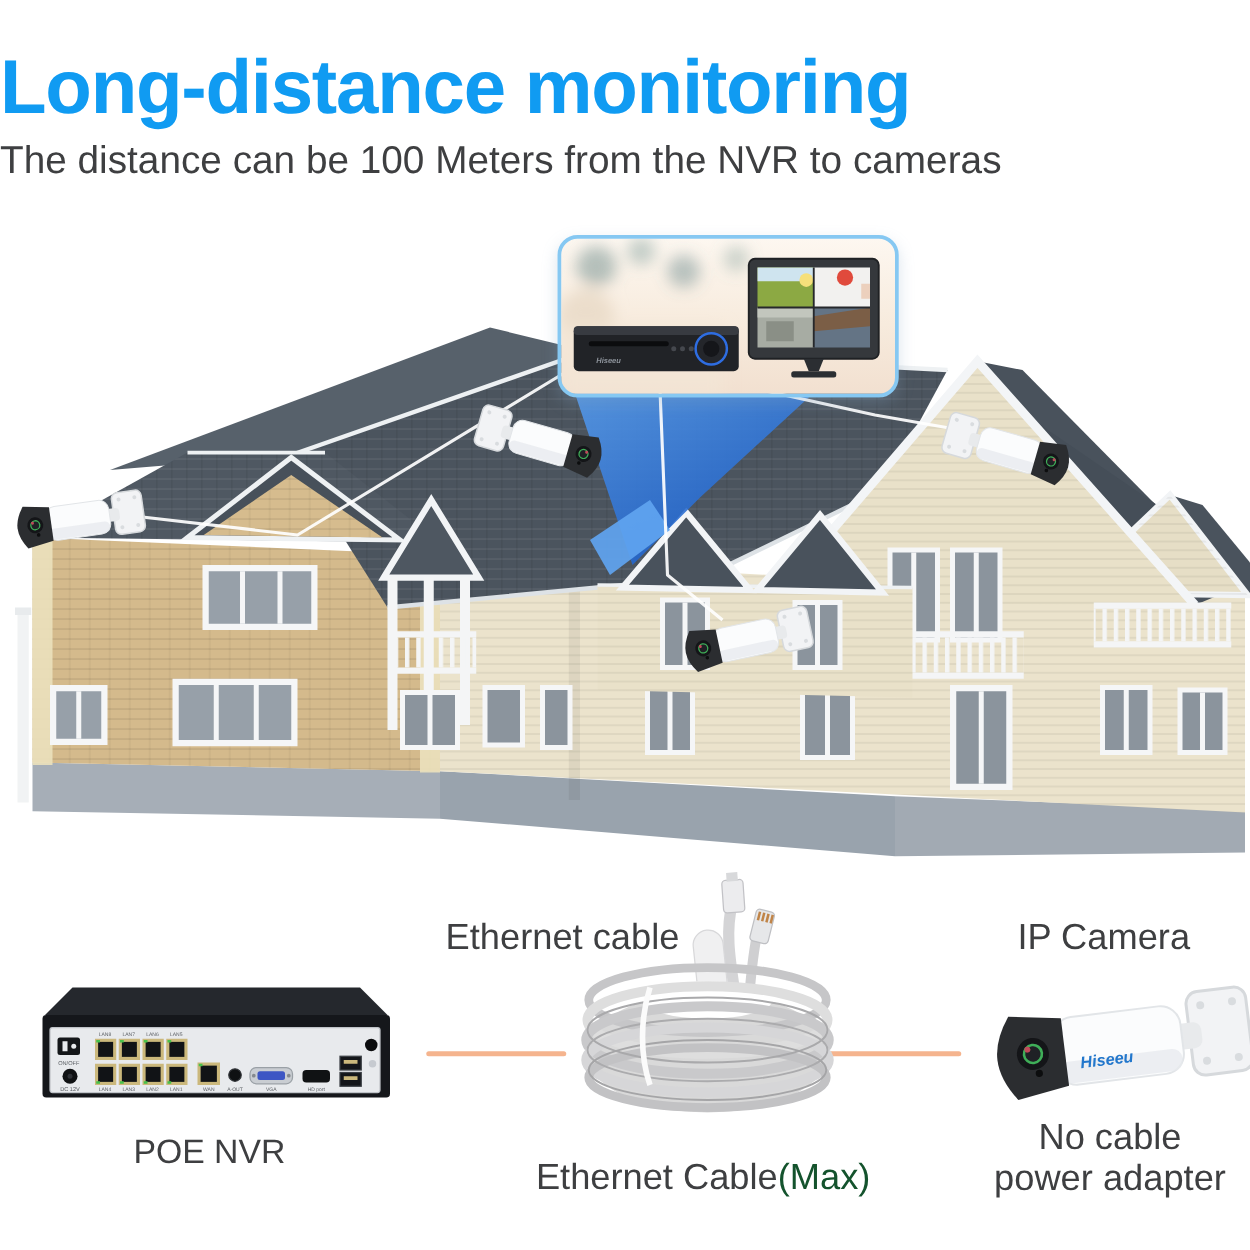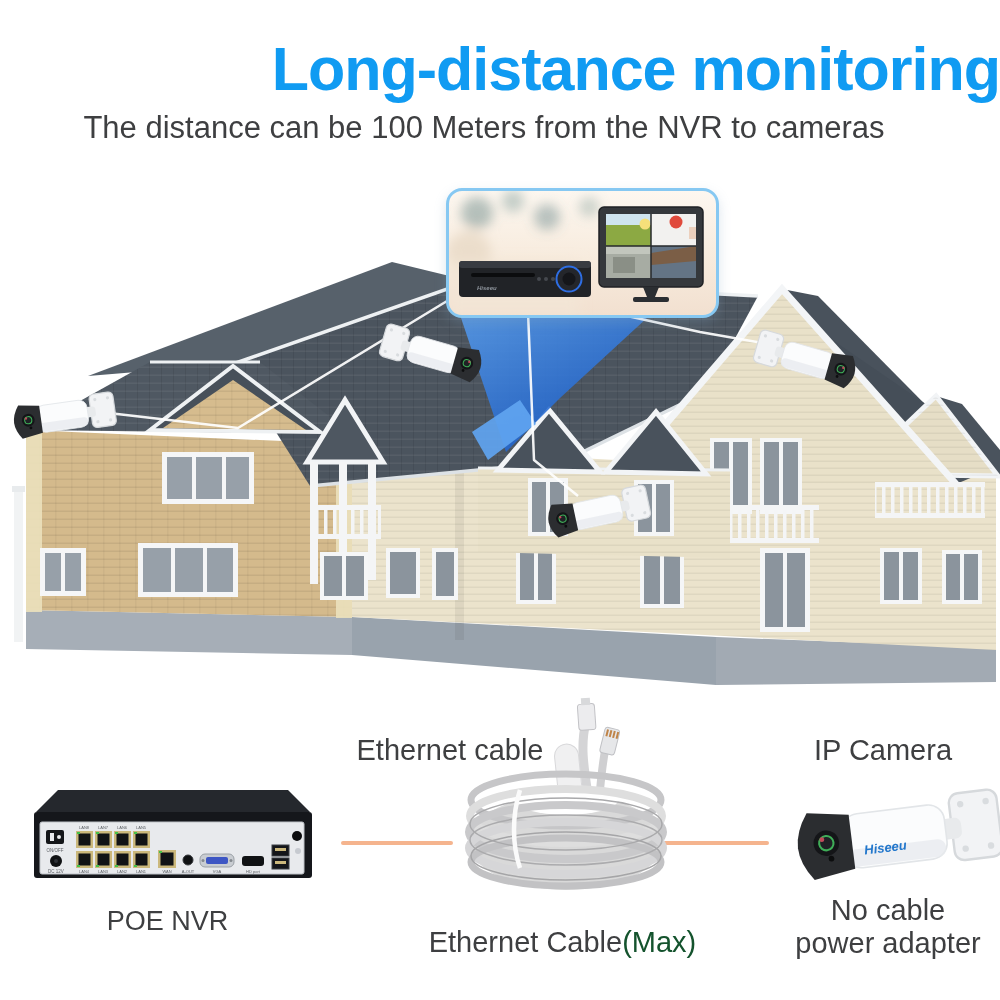--- a/index.html
+++ b/index.html
@@ -1,20 +1,20 @@
 <!DOCTYPE html>
 <html><head>
 <meta charset="utf-8">
 <style>
   html,body{margin:0;padding:0;background:#ffffff;}
   #stage{position:relative;width:1000px;height:1000px;background:#ffffff;overflow:hidden;
          font-family:"Liberation Sans","DejaVu Sans",sans-serif;}
-  .title{position:absolute;left:0;top:34px;width:1000px;text-align:right;
+  .title{position:absolute;left:0;top:34px;width:1000px;text-align:left;
          font-size:61px;font-weight:bold;letter-spacing:-1px;color:#109BF2;margin:0;}
-  .subtitle{position:absolute;left:0;top:110px;width:968px;text-align:center;
+  .subtitle{position:absolute;left:0;top:110px;width:968px;
             font-size:31px;color:#3e3f41;margin:0;}
   .lbl{position:absolute;color:#3e3f41;font-size:29px;text-align:center;}
   #network-cable-label{left:330px;top:734px;width:240px;}
   #ip-camera-label{left:768px;top:734px;width:230px;}
   #poe-nvr-label{left:50px;top:906px;width:235px;font-size:27px;}
   #cable-caption{left:390px;top:890px;width:345px;line-height:35px;}
   #camera-caption{left:768px;top:894px;width:240px;line-height:33px;}
   .red{color:#14532d;}
   #scene-svg{position:absolute;left:0;top:0;z-index:1;}
   #nvr-card{position:absolute;left:446px;top:188px;width:267px;height:124px;

